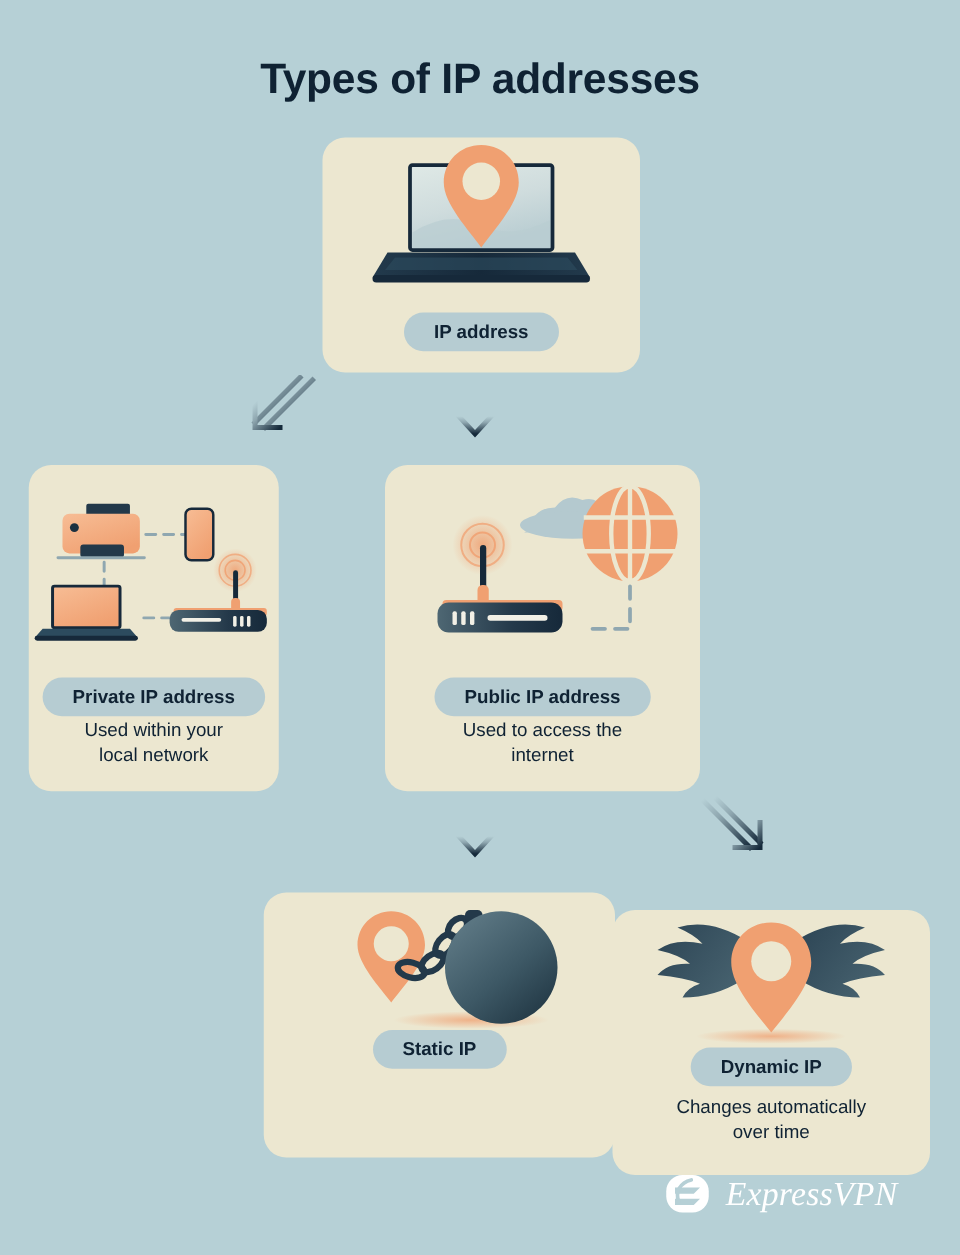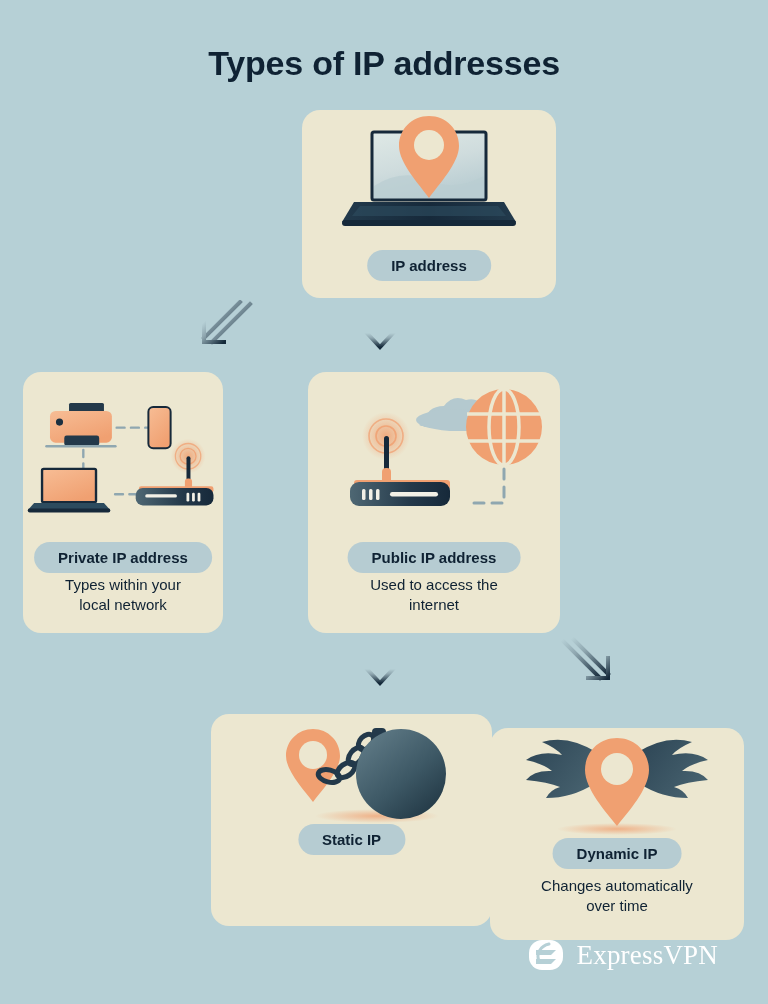--- a/index.html
+++ b/index.html
@@ -25,21 +25,21 @@
     color: #0f2233;
     letter-spacing: -0.2px;
   }
 
   
   .card {
     position: absolute;
     background: #ece7d0;
     border-radius: 18px;
   }
-  .card-top     { left: 258px; top: 110px;  width: 254px; height: 188px; margin-left: 44px; }
+  .card-top     { left: 258px; top: 110px;  width: 254px; height: 188px; }
   .card-private { left: 23px;  top: 372px;  width: 200px; height: 261px; }
   .card-public  { left: 308px; top: 372px;  width: 252px; height: 261px; }
   .card-static  { left: 211px; top: 714px;  width: 281px; height: 212px; }
   .card-dynamic { left: 490px; top: 707px;  width: 254px; height: 212px; margin-top: 21px; }
 
   .art {
     position: absolute;
     left: 0; top: 0;
     width: 100%;
   }
@@ -90,20 +90,21 @@
     bottom: 30px;
     display: flex;
     align-items: center;
     gap: 12px;
   }
   .logo-text {
     color: #ffffff;
     font-family: "Liberation Serif", serif;
     font-size: 27px;
     letter-spacing: 0.2px;
+    font-style: italic;
   }
 </style>
 </head>
 <body>
 
 <div class="title">Types of IP addresses</div>
 
 <svg width="0" height="0" style="position:absolute">
   <defs>
     <linearGradient id="arrowGrad" x1="0" y1="0" x2="0" y2="1">
@@ -198,21 +199,21 @@
     <rect x="204" y="112" width="9" height="16" rx="4" fill="#f0a071"></rect>
     <rect x="146" y="122" width="94" height="8" rx="3" fill="#f0a071"></rect>
     <rect x="142" y="124" width="98" height="22" rx="9" fill="url(#routerGrad)"></rect>
     <rect x="154" y="132" width="40" height="4" rx="2" fill="#f2f0e6"></rect>
     <rect x="206" y="130" width="3.5" height="11" rx="1.5" fill="#f2f0e6"></rect>
     <rect x="213" y="130" width="3.5" height="11" rx="1.5" fill="#f2f0e6"></rect>
     <rect x="220" y="130" width="3.5" height="11" rx="1.5" fill="#f2f0e6"></rect>
   </svg>
   <div class="pill">Private IP address</div>
   <div class="desc">
-    <span>Types within your</span><br>
+    <span>Used within your</span><br>
     <span>local network</span>
   </div>
 </div>
 
 <div class="card card-public">
   <svg class="art" height="170" viewBox="0 0 252 170">
 
     <path d="M166 131 L196 131 L196 90" fill="none" stroke="#8fa7b0" stroke-width="3" stroke-dasharray="10 8" stroke-linecap="round"></path>
 
     <path d="M116 52 Q118 34 136 34 Q145 22 158 28 Q172 24 176 40 Q190 42 188 54 L112 54 Q110 54 116 52 Z" fill="#b4c9cf"></path>

